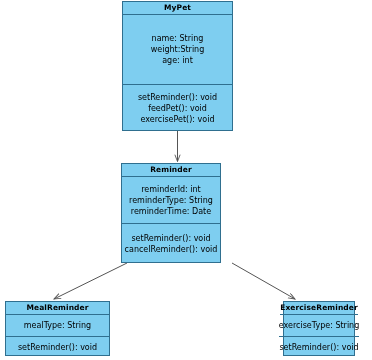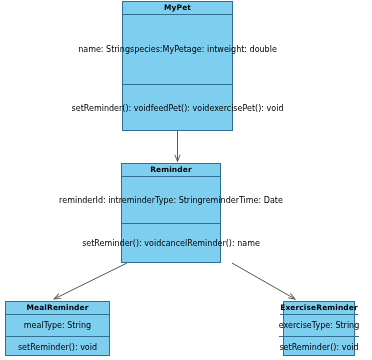--- a/index.html
+++ b/index.html
@@ -45,20 +45,21 @@
     height: 13px;
     color: #000000;
     letter-spacing: 0.1px;
   }
   .uml-section {
     box-sizing: border-box;
     text-align: center;
     color: #000000;
     font-size: 8px;
     display: flex;
+    flex-direction: column;
     justify-content: center;
     align-items: center;
     flex: 1 1 auto;
   }
   .uml-section + .uml-section {
     border-top: 1px solid #2F6F8F;
   }
   .uml-line {
     line-height: 11px;
     white-space: nowrap;
@@ -91,41 +92,40 @@
 
     <line x1="127" y1="263" x2="54" y2="299" stroke="#555555" stroke-width="1" marker-end="url(#arrow-open)"></line>
 
     <line x1="232" y1="263" x2="295" y2="299" stroke="#555555" stroke-width="1" marker-end="url(#arrow-open)"></line>
   </svg>
 
   <div class="uml-class" id="class-mypet">
     <div class="uml-header">MyPet</div>
     <div class="uml-section sec-attrs">
       <div class="uml-line">name: String</div>
-      <div class="uml-line">species:MyPet</div>
+      <div class="uml-line">weight:String</div>
       <div class="uml-line">age: int</div>
-      <div class="uml-line">weight: double</div>
     </div>
     <div class="uml-section sec-meths">
       <div class="uml-line">setReminder(): void</div>
       <div class="uml-line">feedPet(): void</div>
       <div class="uml-line">exercisePet(): void</div>
     </div>
   </div>
 
   <div class="uml-class" id="class-reminder">
     <div class="uml-header">Reminder</div>
     <div class="uml-section sec-attrs">
       <div class="uml-line">reminderId: int</div>
       <div class="uml-line">reminderType: String</div>
       <div class="uml-line">reminderTime: Date</div>
     </div>
     <div class="uml-section sec-meths">
       <div class="uml-line">setReminder(): void</div>
-      <div class="uml-line">cancelReminder(): name</div>
+      <div class="uml-line">cancelReminder(): void</div>
     </div>
   </div>
 
   <div class="uml-class" id="class-meal">
     <div class="uml-header">MealReminder</div>
     <div class="uml-section sub-sec">
       <div class="uml-line">mealType: String</div>
     </div>
     <div class="uml-section sub-sec">
       <div class="uml-line">setReminder(): void</div>

